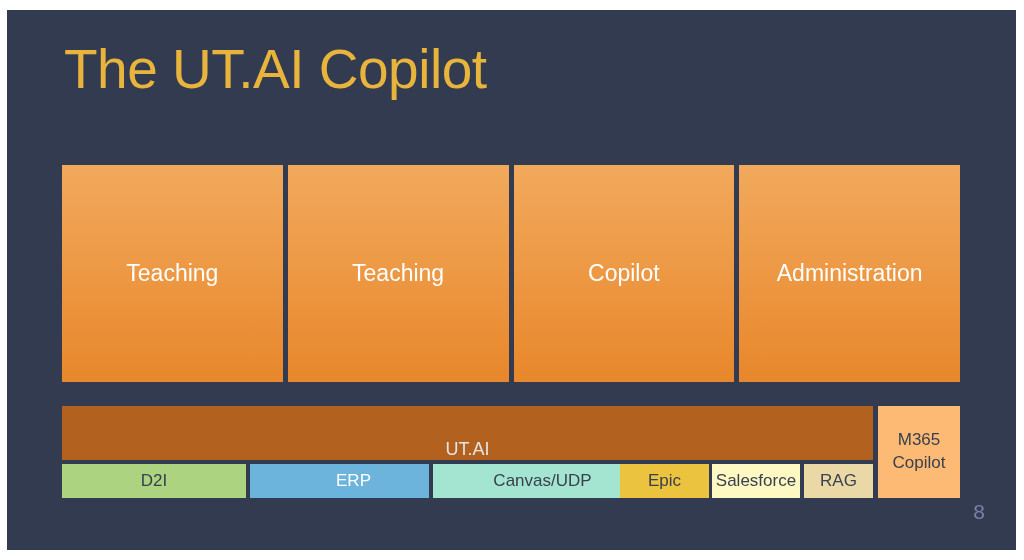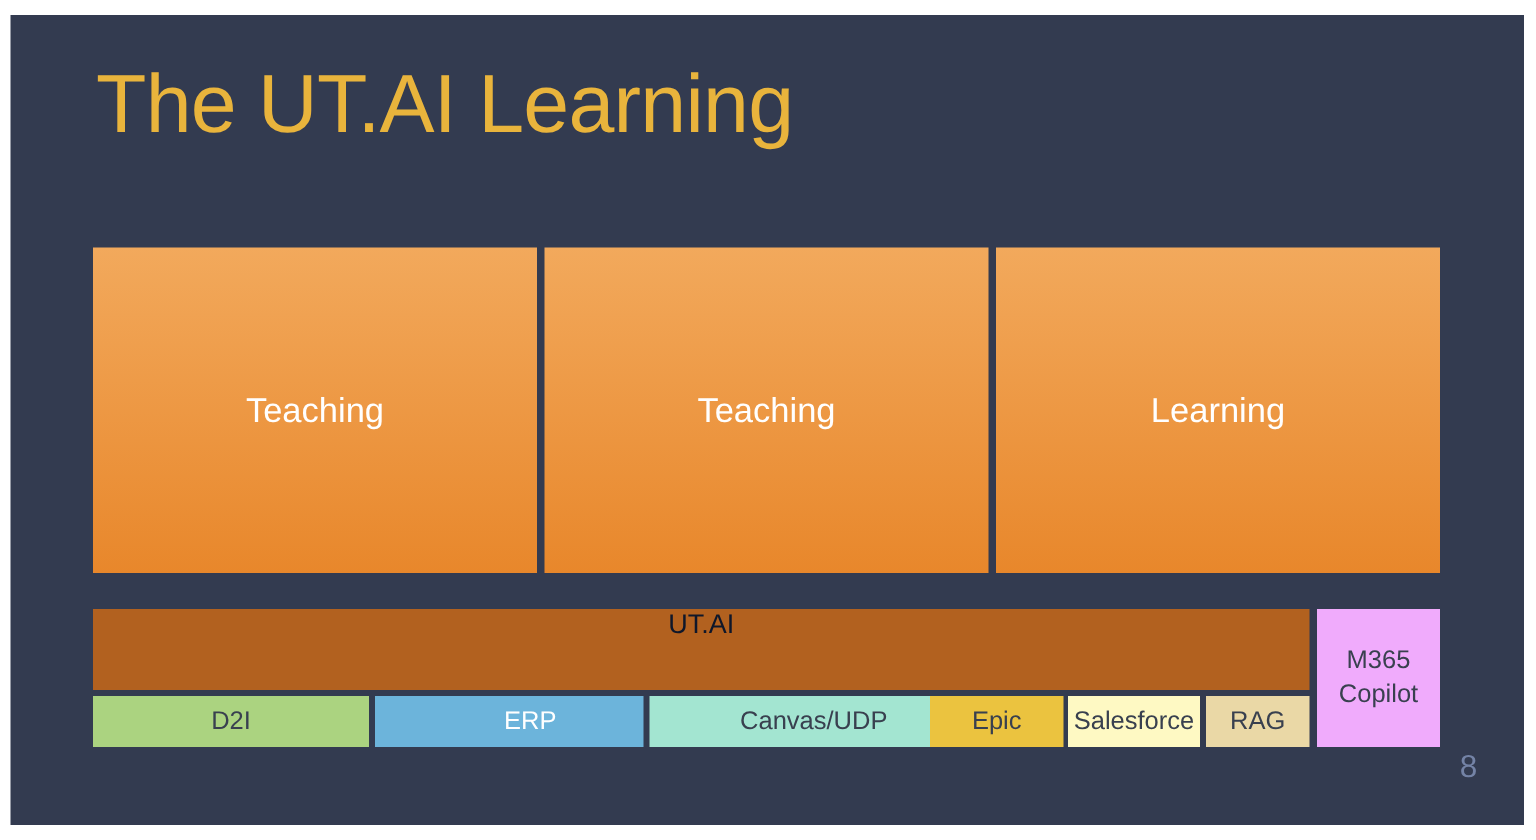--- a/index.html
+++ b/index.html
@@ -40,23 +40,23 @@
     justify-content: center;
     color: #ffffff;
     font-size: 23px;
   }
   .platform-bar {
     position: absolute;
     left: 55px; top: 396px;
     width: 811px; height: 54px;
     background: #B2611F;
     display: flex;
-    align-items: flex-start;
+    align-items: flex-end;
     justify-content: center;
-    color: #0f172a;
+    color: #e5e5e5;
     font-size: 18px;
   }
   .m365 {
     position: absolute;
     left: 871px; top: 396px;
     width: 82px; height: 92px;
     display: flex;
     align-items: center;
     justify-content: center;
     text-align: center;
@@ -93,39 +93,42 @@
     text-align: center;
     font-size: 21px;
     color: #7483A6;
   }
 </style>
 </head>
 <body>
 
 <div class="slide">
 
-  <h1 class="title">The UT.AI Learning</h1>
+  <h1 class="title">The UT.AI Copilot</h1>
 
   <div class="pillars">
     <div class="pillar">
       <span>Teaching</span>
     </div>
     <div class="pillar">
       <span>Teaching</span>
     </div>
     <div class="pillar">
-      <span>Learning</span>
+      <span>Copilot</span>
+    </div>
+    <div class="pillar">
+      <span>Administration</span>
     </div>
   </div>
 
   <div class="platform-bar">
     <span>UT.AI</span>
   </div>
 
-  <div class="m365" style="background: #f0abfc;">
+  <div class="m365" style="background: #fdba74;">
     <span>M365 Copilot</span>
   </div>
 
   <div class="systems">
     <div class="sys sys-0" style="background: rgb(171, 211, 128);">
       <span>D2I</span>
     </div>
     <div class="sys sys-1 t-light" style="background: rgb(108, 180, 219); padding-left: 28px;">
       <span>ERP</span>
     </div>

